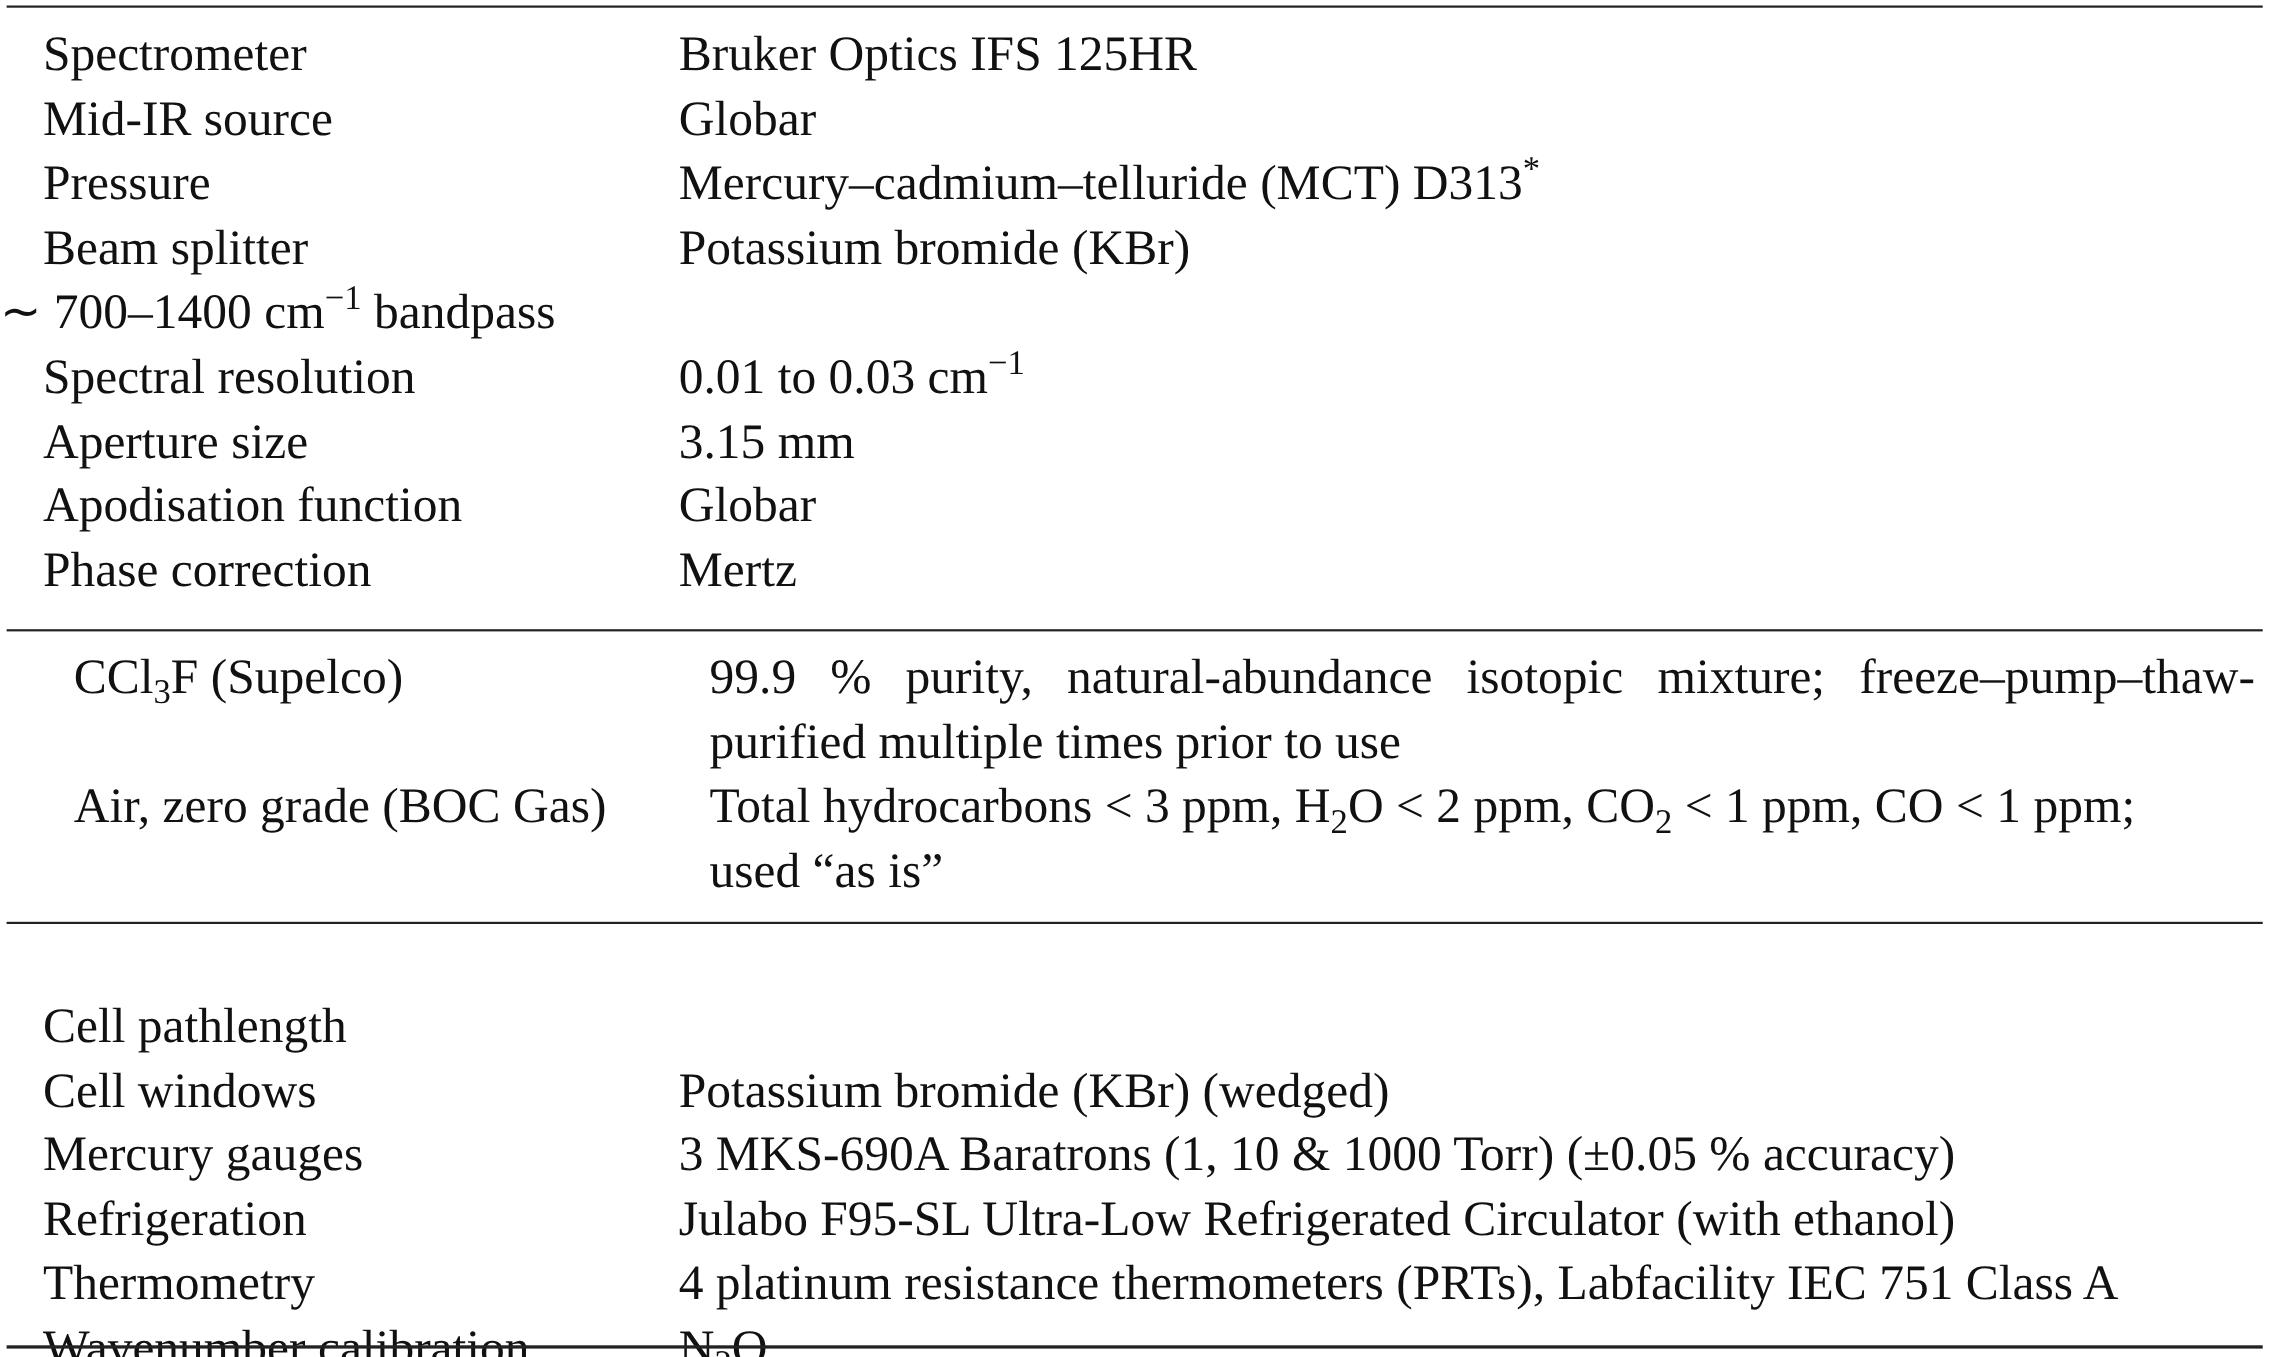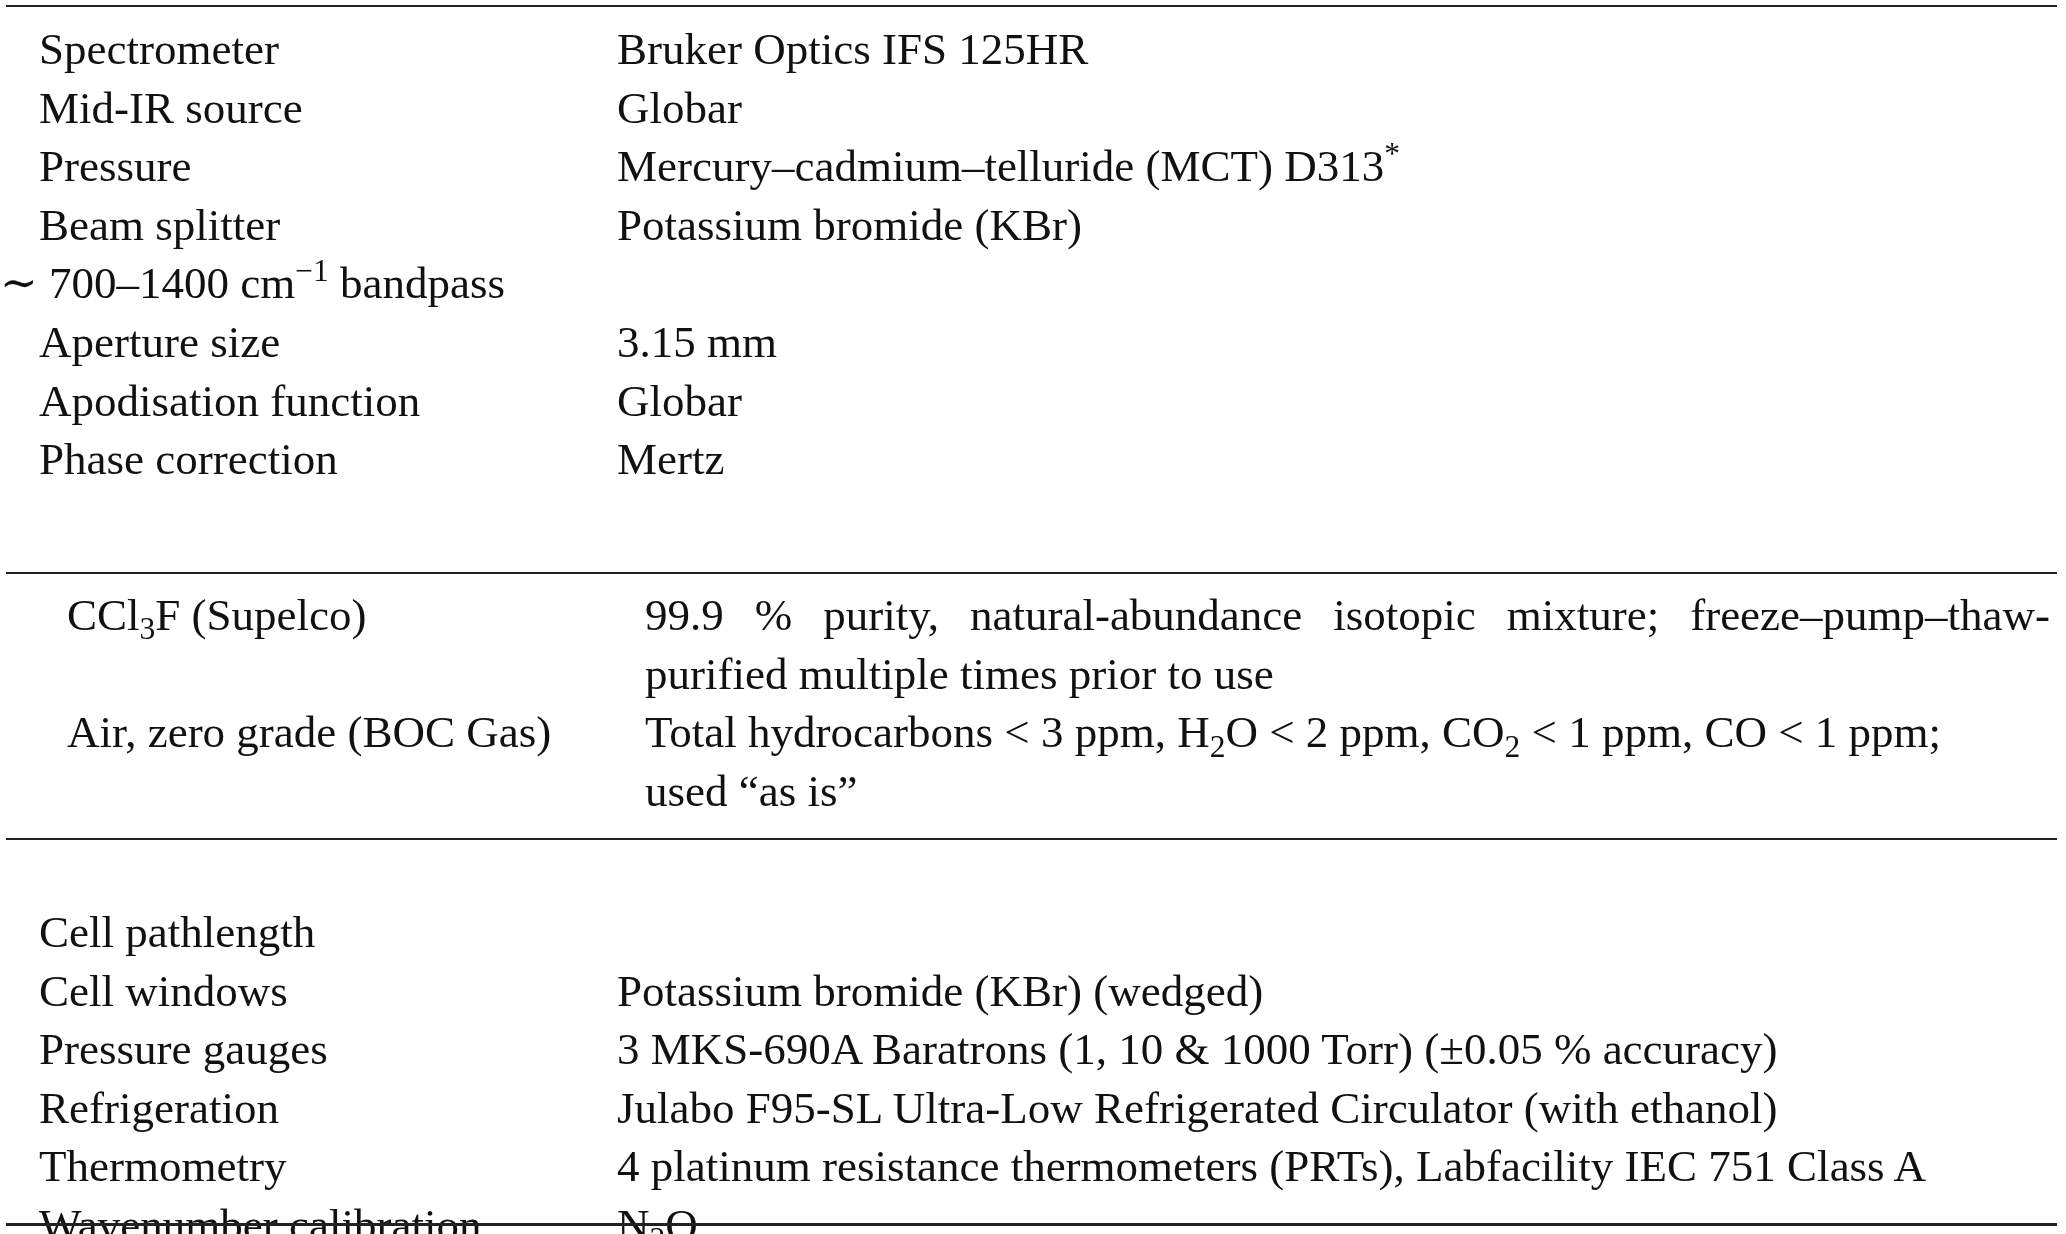--- a/index.html
+++ b/index.html
@@ -14,20 +14,21 @@
       overflow: hidden;
       font-family: "Liberation Serif", "DejaVu Serif", serif;
       color: #111111;
     }
     .table {
       position: absolute;
       left: 0;
       top: 0;
       width: 2066px;
       height: 1234px;
+      font-family: Liberation Serif, serif;
     }
     .rule {
       position: absolute;
       left: 6px;
       width: 2051px;
       height: 2px;
       background: #222222;
     }
     .rule.top { top: 5px; }
     .rule.sep1 { top: 572px; }
@@ -107,20 +108,24 @@
       <div class="cell-value"><span>Mercury–cadmium–telluride (MCT) D313</span><sup>*</sup></div>
     </div>
     <div class="row">
       <div class="cell-label">Beam splitter</div>
       <div class="cell-value">Potassium bromide (KBr)</div>
     </div>
     <div class="row">
       <div class="cell-value"><span>∼ 700–1400 cm</span><sup>−1</sup><span> bandpass</span></div>
     </div>
     <div class="row">
+      <div class="cell-label">Spectral resolution</div>
+      <div class="cell-value"><span>0.01 to 0.03 cm</span><sup>−1</sup></div>
+    </div>
+    <div class="row">
       <div class="cell-label">Aperture size</div>
       <div class="cell-value">3.15 mm</div>
     </div>
     <div class="row">
       <div class="cell-label">Apodisation function</div>
       <div class="cell-value">Globar</div>
     </div>
     <div class="row">
       <div class="cell-label">Phase correction</div>
       <div class="cell-value">Mertz</div>
@@ -150,21 +155,21 @@
 
   <div class="block b3">
     <div class="row">
       <div class="cell-label">Cell pathlength</div>
     </div>
     <div class="row">
       <div class="cell-label">Cell windows</div>
       <div class="cell-value">Potassium bromide (KBr) (wedged)</div>
     </div>
     <div class="row">
-      <div class="cell-label">Pressure gauges</div>
+      <div class="cell-label">Mercury gauges</div>
       <div class="cell-value">3 MKS-690A Baratrons (1, 10 &amp; 1000 Torr) (±0.05 % accuracy)</div>
     </div>
     <div class="row">
       <div class="cell-label">Refrigeration</div>
       <div class="cell-value">Julabo F95-SL Ultra-Low Refrigerated Circulator (with ethanol)</div>
     </div>
     <div class="row">
       <div class="cell-label">Thermometry</div>
       <div class="cell-value">4 platinum resistance thermometers (PRTs), Labfacility IEC 751 Class A</div>
     </div>

